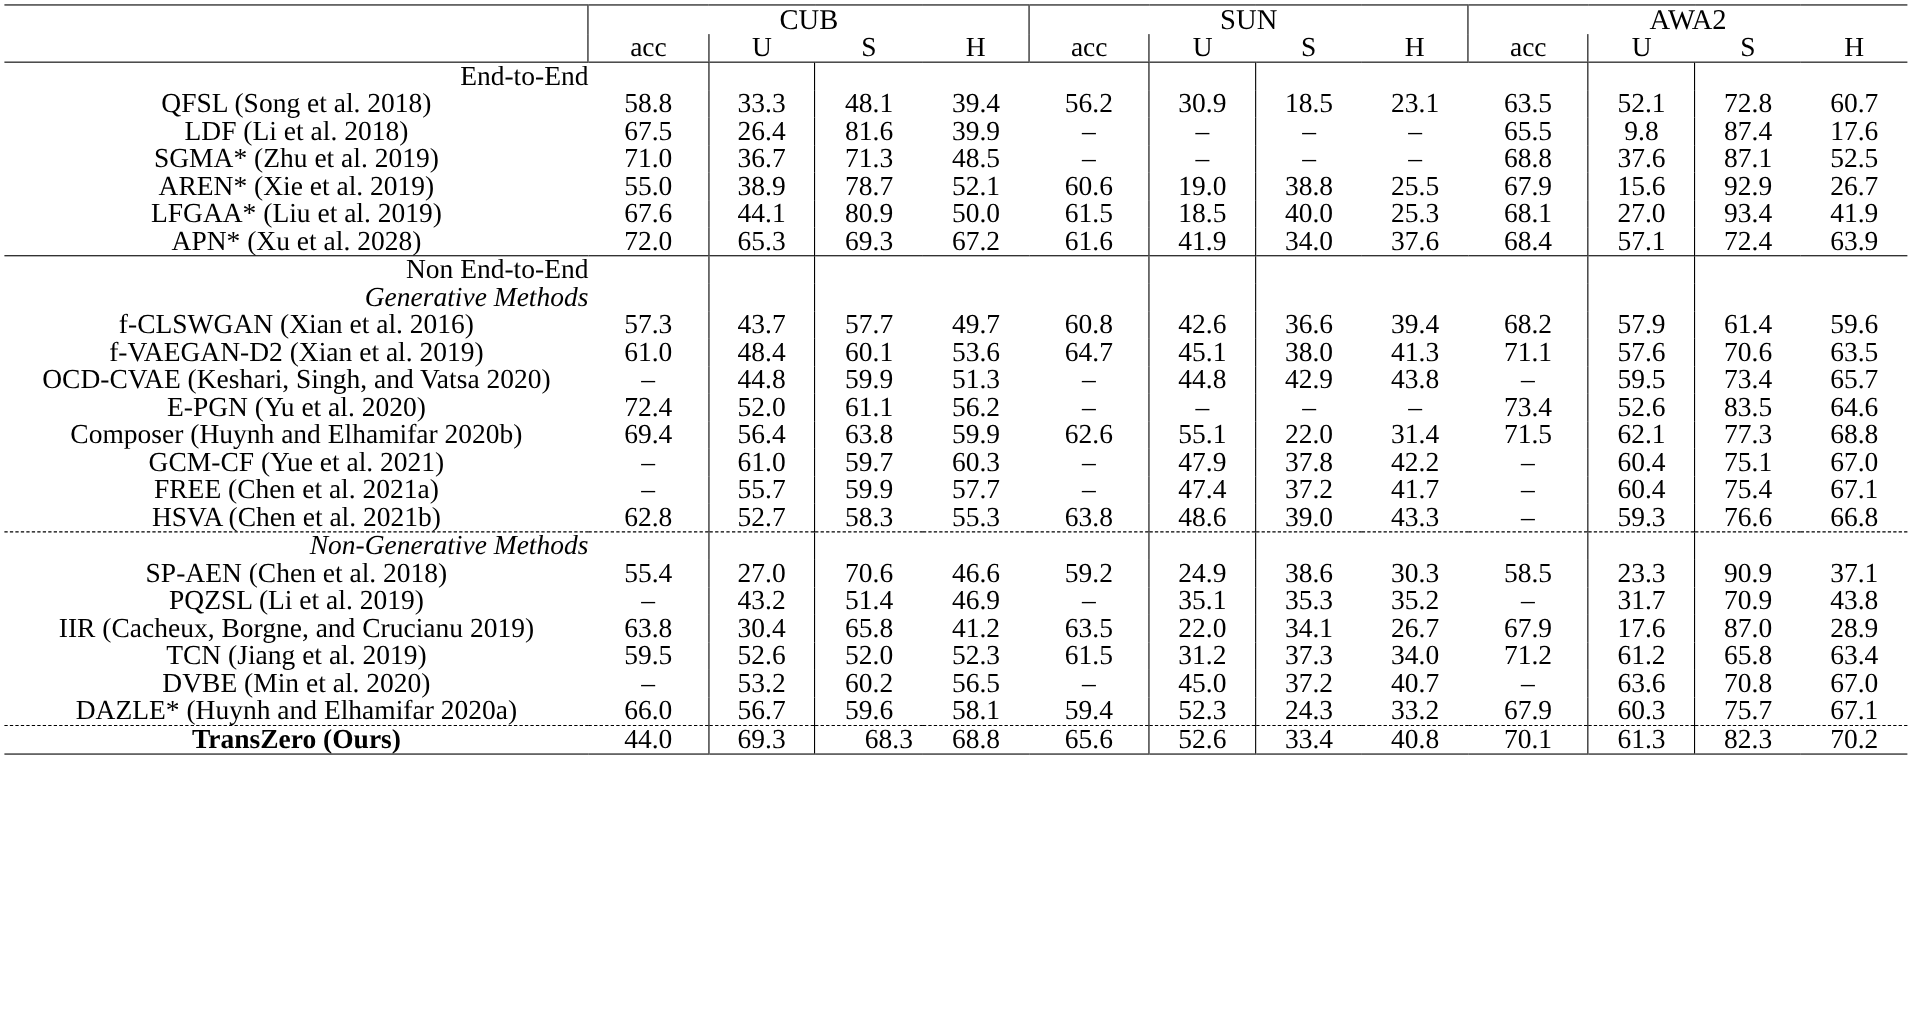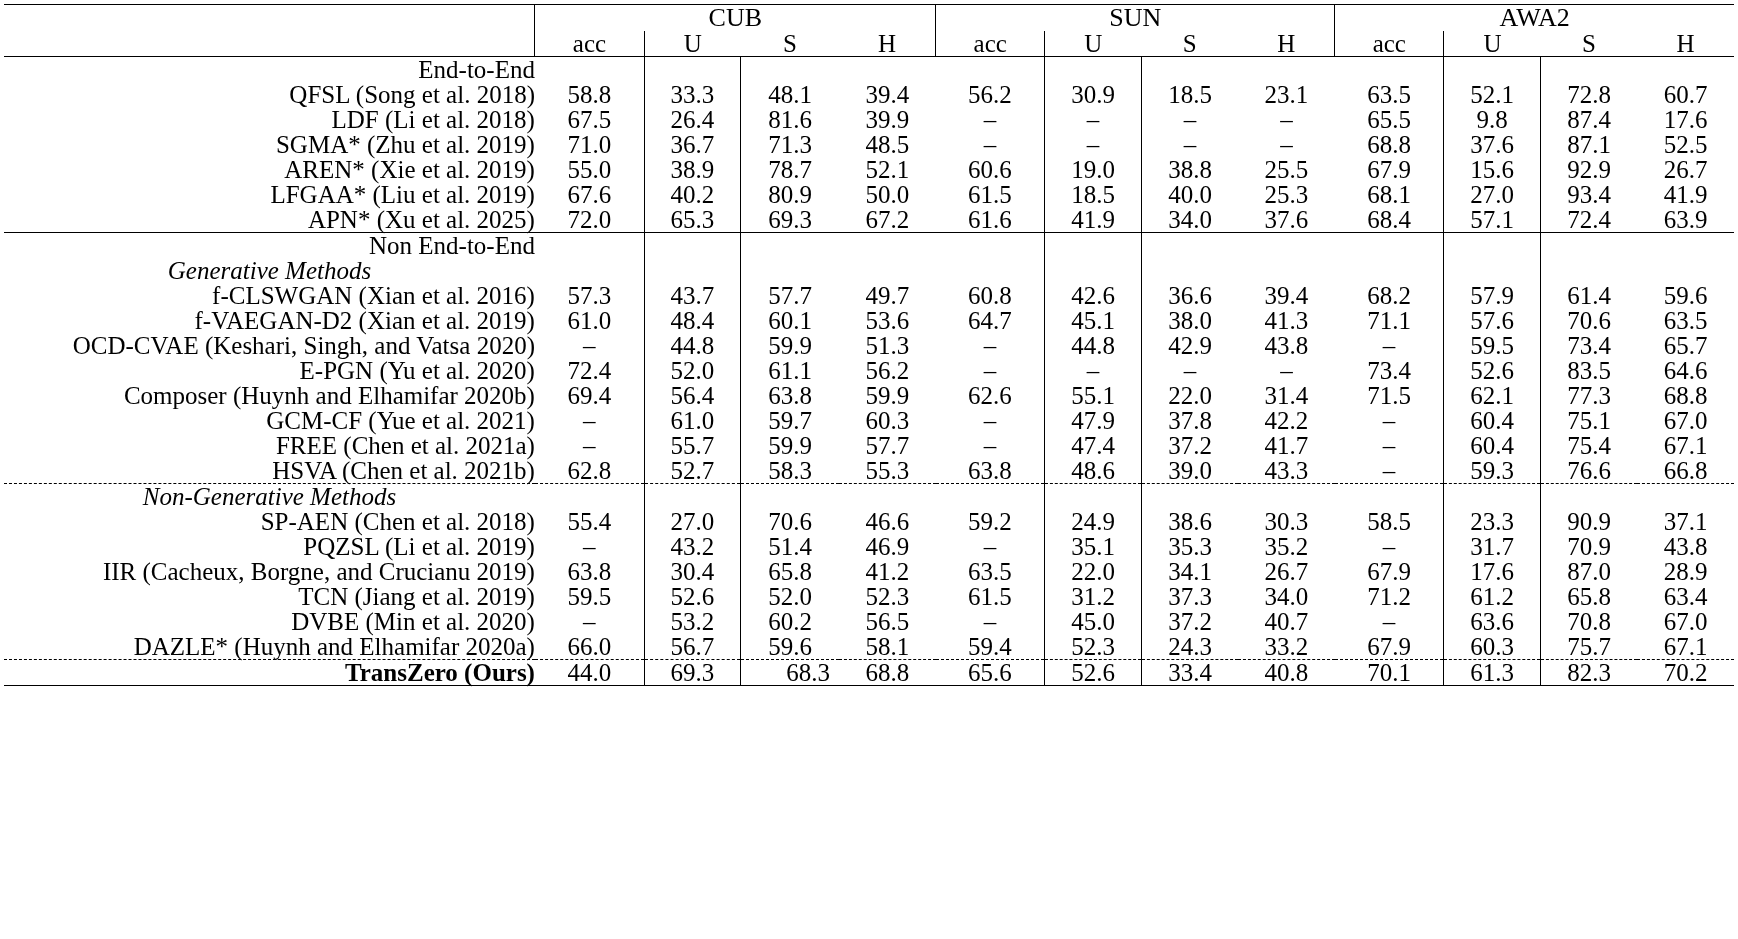--- a/index.html
+++ b/index.html
@@ -63,34 +63,34 @@
     font-size: 25px;
     padding: 2px 0 4px 0;
   }
   .methods-label {
     text-align: right;
     font-weight: bold;
     font-size: 26px;
     padding-right: 10px;
   }
   .row-name {
-    text-align: right;
+    text-align: center;
     padding-right: 10px;
     padding-top: 3px;
     padding-bottom: 3px;
   }
   .section-head {
     text-align: right;
     font-weight: bold;
     padding-right: 10px;
     padding-top: 4px;
     padding-bottom: 3px;
   }
   .section-sub {
-    text-align: center;
+    text-align: right;
     font-style: italic;
     font-weight: bold;
     padding-right: 10px;
     padding-top: 3px;
     padding-bottom: 3px;
   }
   .cell {
     text-align: center;
     padding-top: 3px;
     padding-bottom: 3px;
@@ -213,34 +213,34 @@
           <td class="cell vl">38.8</td>
           <td class="cell">25.5</td>
           <td class="cell">67.9</td>
           <td class="cell vl">15.6</td>
           <td class="cell vl">92.9</td>
           <td class="cell">26.7</td>
         </tr>
         <tr>
           <td class="row-name">LFGAA* (Liu et al. 2019)</td>
           <td class="cell">67.6</td>
-          <td class="cell vl">40.2</td>
+          <td class="cell vl">44.1</td>
           <td class="cell vl">80.9</td>
           <td class="cell">50.0</td>
           <td class="cell">61.5</td>
           <td class="cell vl">18.5</td>
           <td class="cell vl">40.0</td>
           <td class="cell">25.3</td>
           <td class="cell">68.1</td>
           <td class="cell vl">27.0</td>
           <td class="cell vl">93.4</td>
           <td class="cell">41.9</td>
         </tr>
         <tr>
-          <td class="row-name">APN* (Xu et al. 2025)</td>
+          <td class="row-name">APN* (Xu et al. 2028)</td>
           <td class="cell">72.0</td>
           <td class="cell vl">65.3</td>
           <td class="cell vl">69.3</td>
           <td class="cell">67.2</td>
           <td class="cell">61.6</td>
           <td class="cell vl">41.9</td>
           <td class="cell vl">34.0</td>
           <td class="cell">37.6</td>
           <td class="cell">68.4</td>
           <td class="cell vl">57.1</td>

